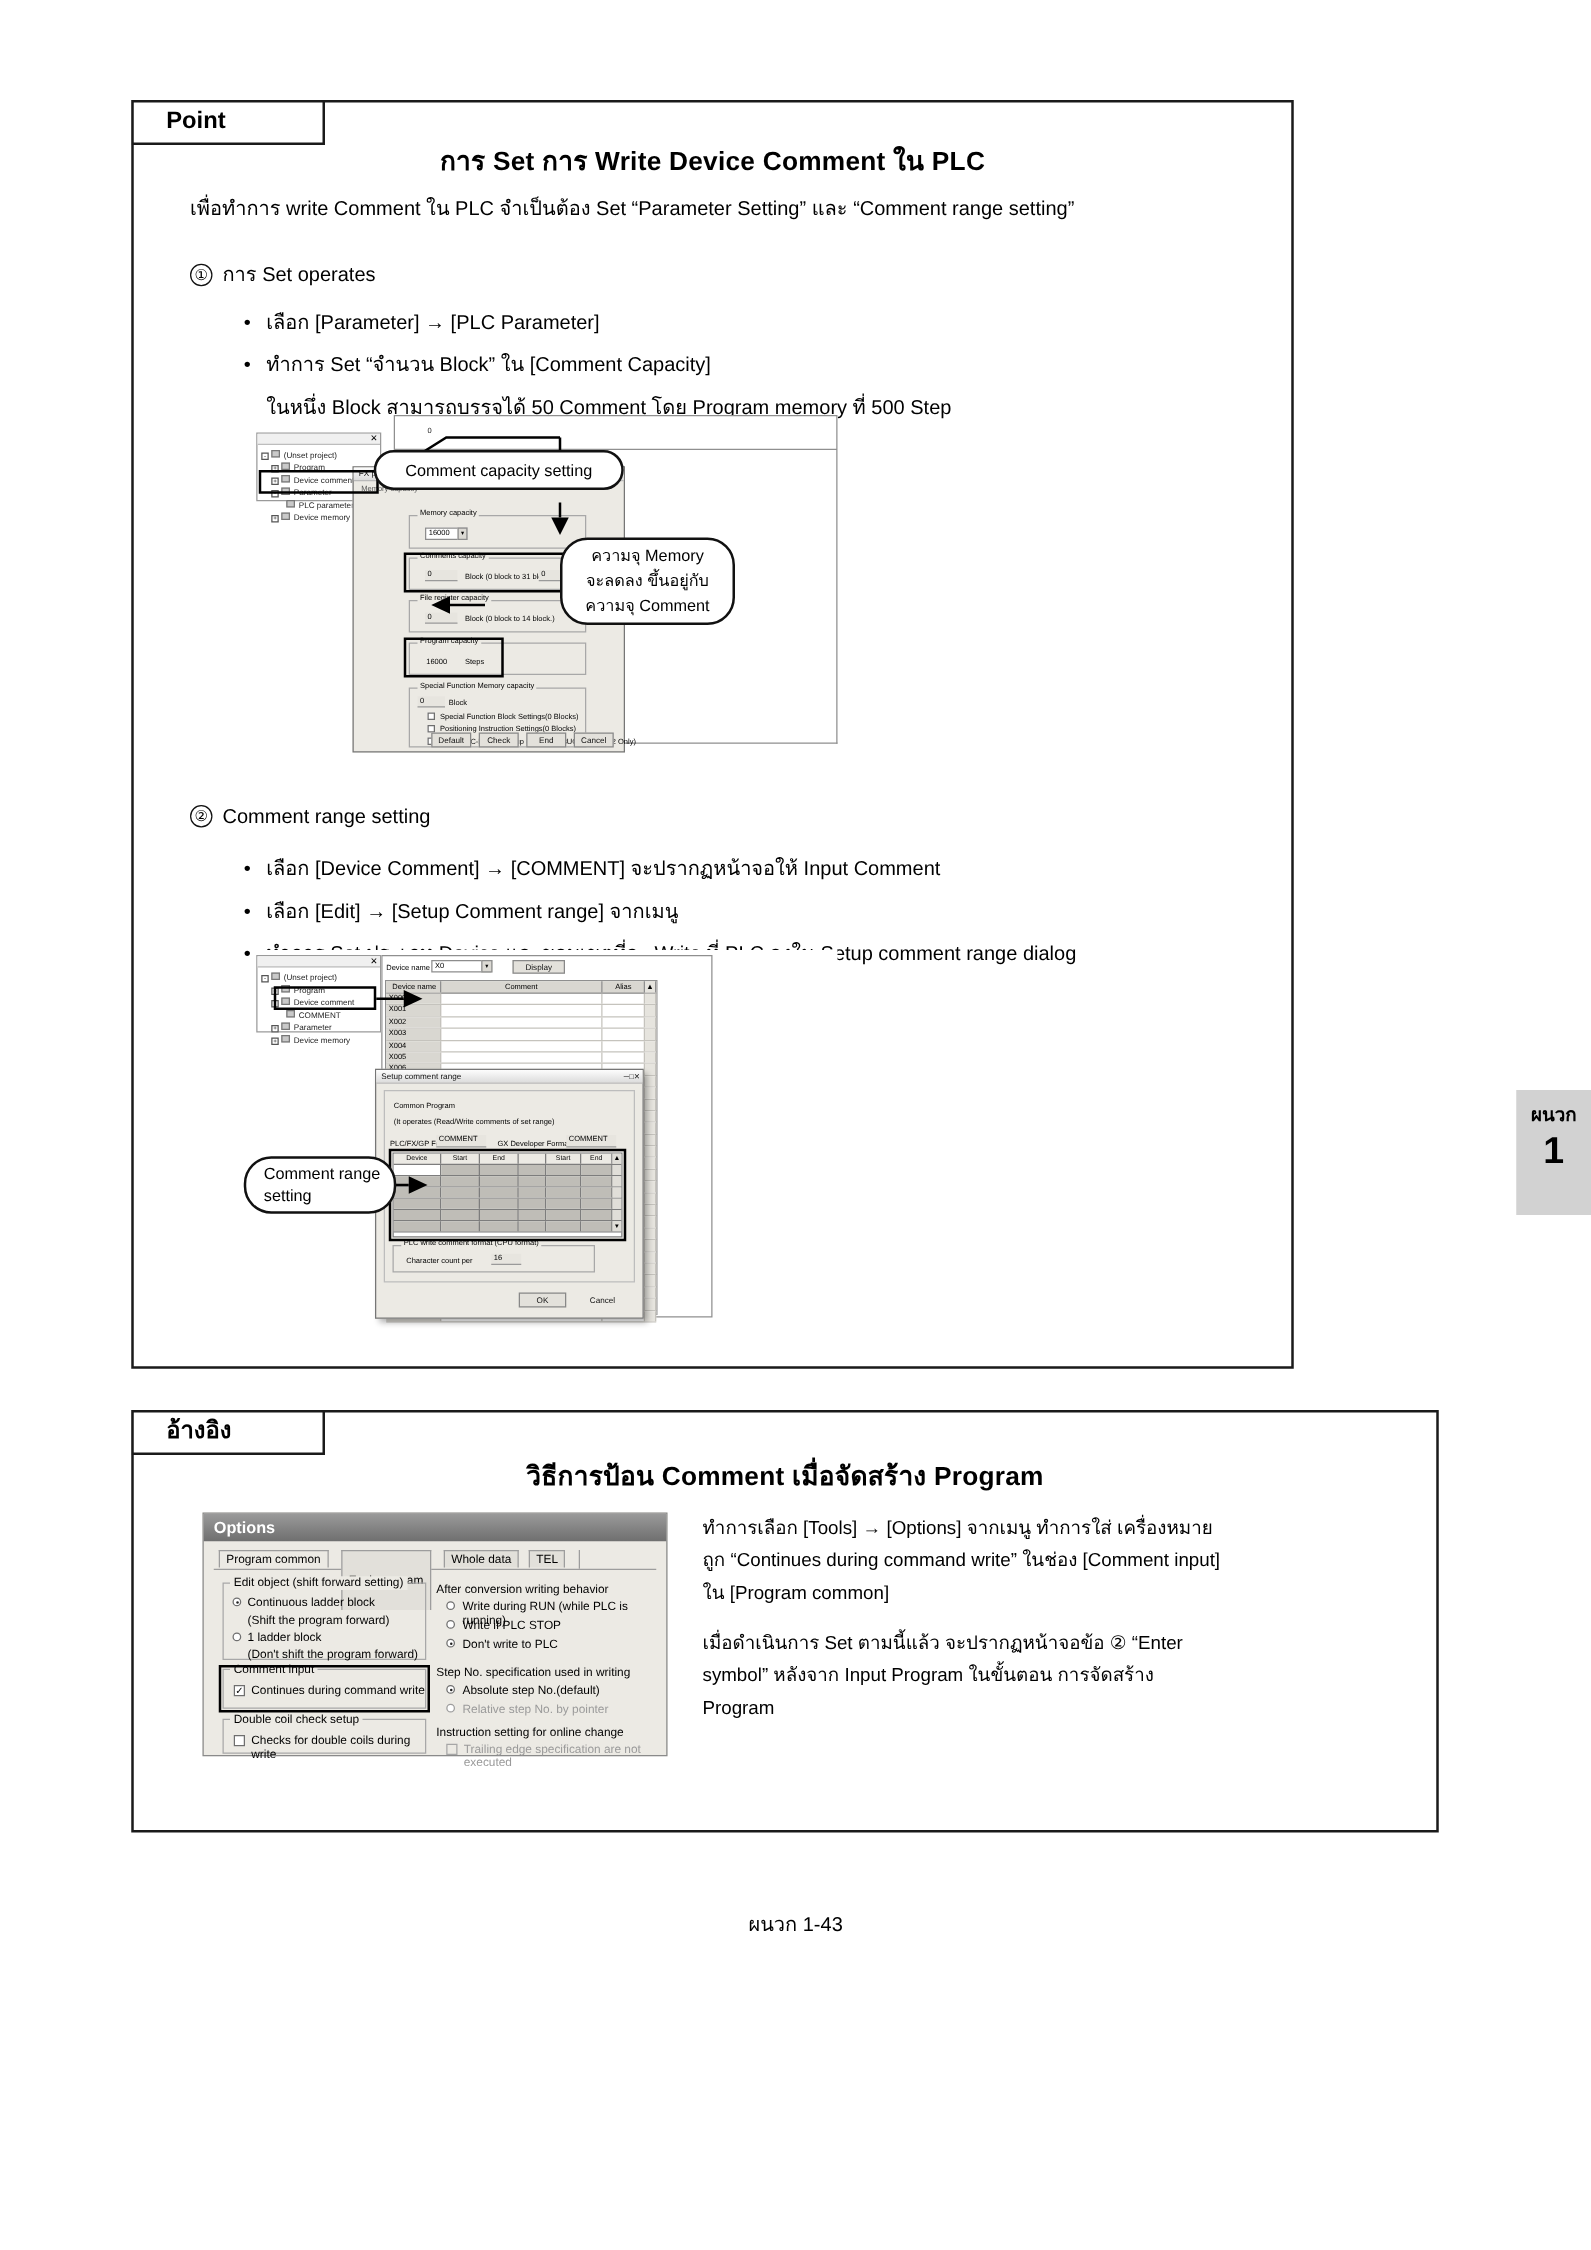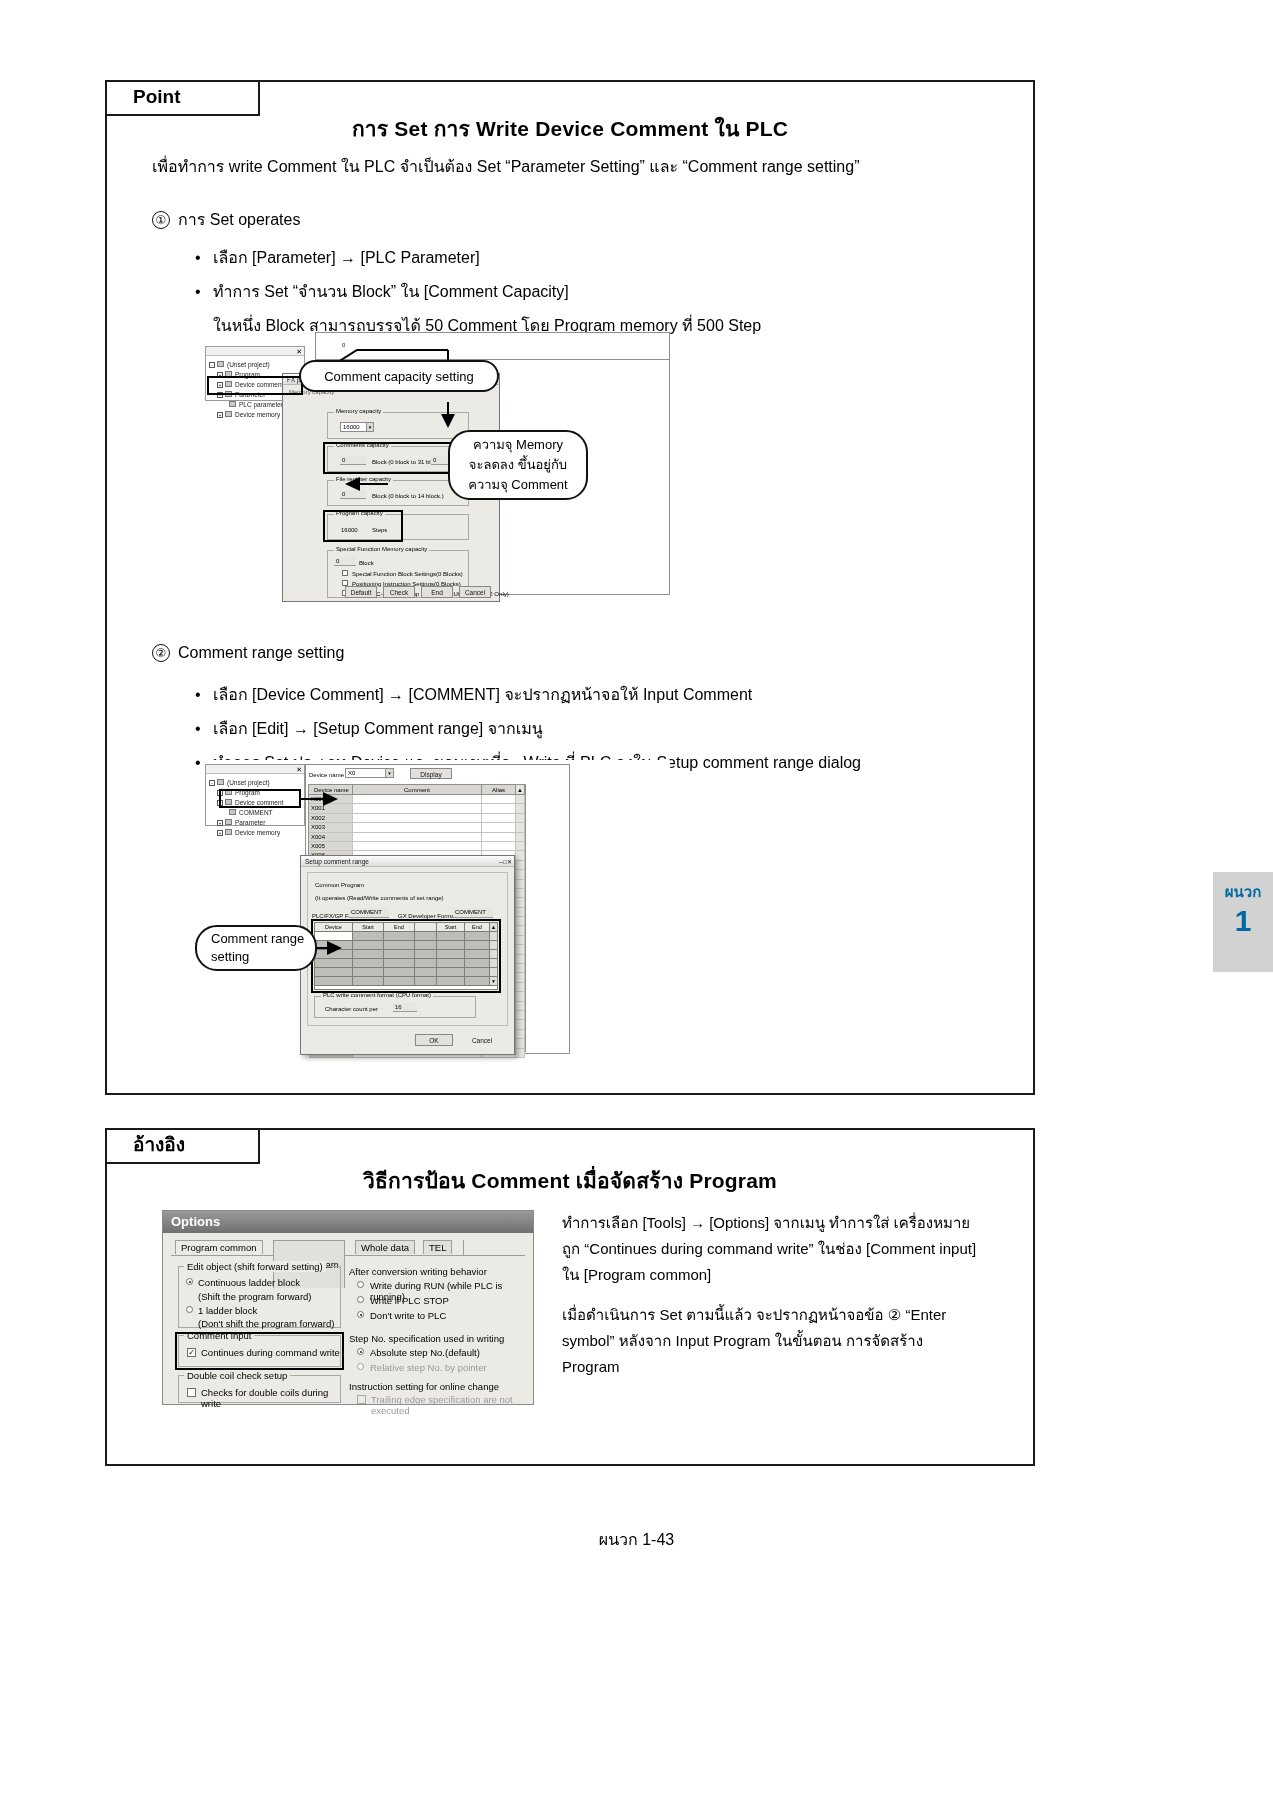--- a/index.html
+++ b/index.html
@@ -16,21 +16,21 @@
   
   .page { position:absolute; left:0; top:0; width:1273px; height:1800px; }
 
   
   .section-box {
     position:absolute;
     border:2px solid #1a1a1a;
     background:#fff;
   }
   #point-box  { left:105px; top:80px;   width:930px; height:1015px; }
-  #ref-box    { left:105px; top:1128px; width:930px; height:338px; }
+  #ref-box    { left:105px; top:1128px; width:1046px; height:338px; }
 
   
   .tab-label {
     position:absolute;
     left:-2px; top:-2px;
     border:2px solid #1a1a1a;
     background:#fff;
     padding:4px 26px 6px 26px;
     font-weight:bold;
     font-size:19px;
@@ -190,21 +190,21 @@
   .ss-row div { border-right:1px solid #c5c3bd; }
   .ss-dev { width:44px; background:#d9d7d1; padding-left:2px; }
   .ss-cmt { width:130px; }
   .ss-ali { width:34px; }
   .ss-scr { width:9px; background:#e6e4de; }
 
   
   .side-tab {
     position:absolute; right:0; width:60px;
     background:#d2d2d2; text-align:center;
-    color:#0369a1;
+    color:#000000;
   }
   .side-tab .t1 { font-size:15px; font-weight:bold; padding-top:8px; }
   .side-tab .t2 { font-size:30px; font-weight:bold; line-height:34px; }
 
   
   .footer {
     position:absolute; left:0; right:0; text-align:center;
     font-size:16px;
   }
 

